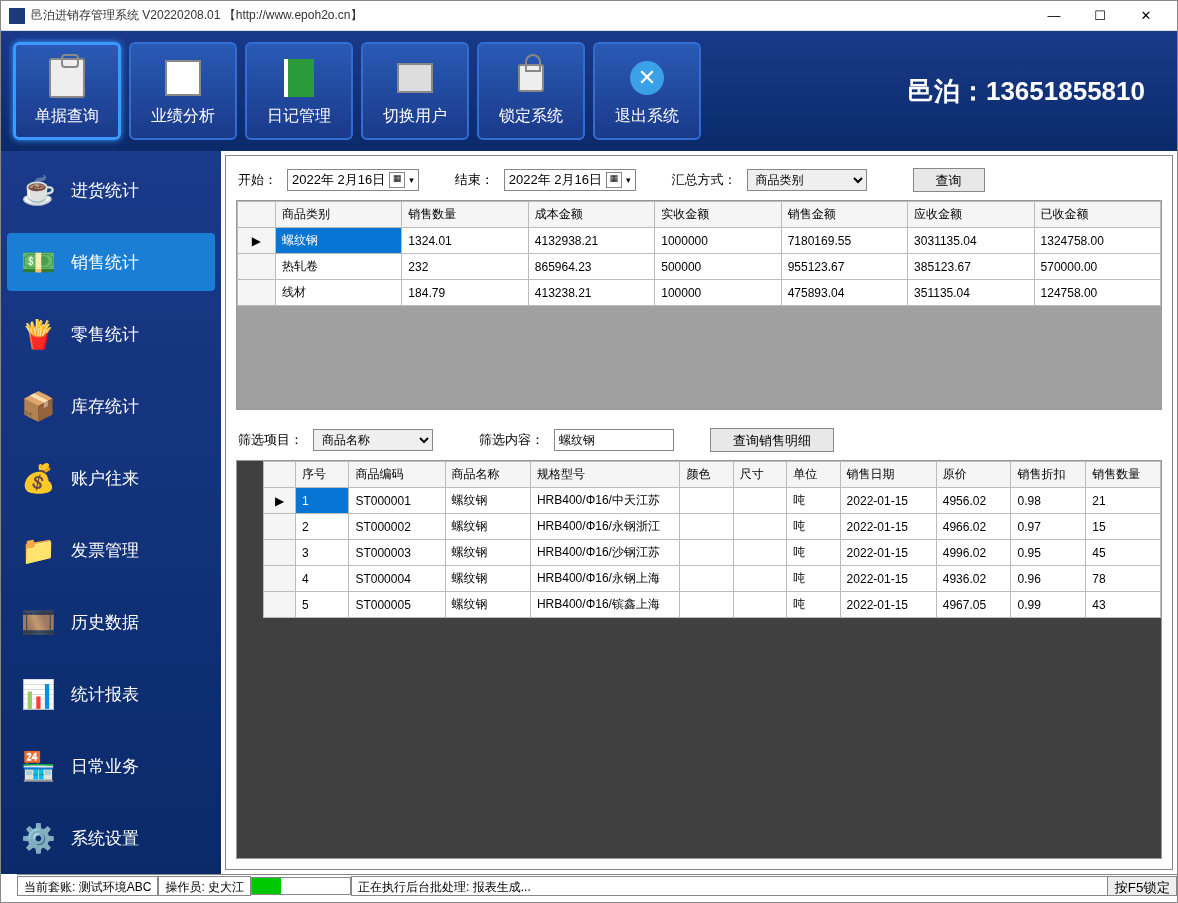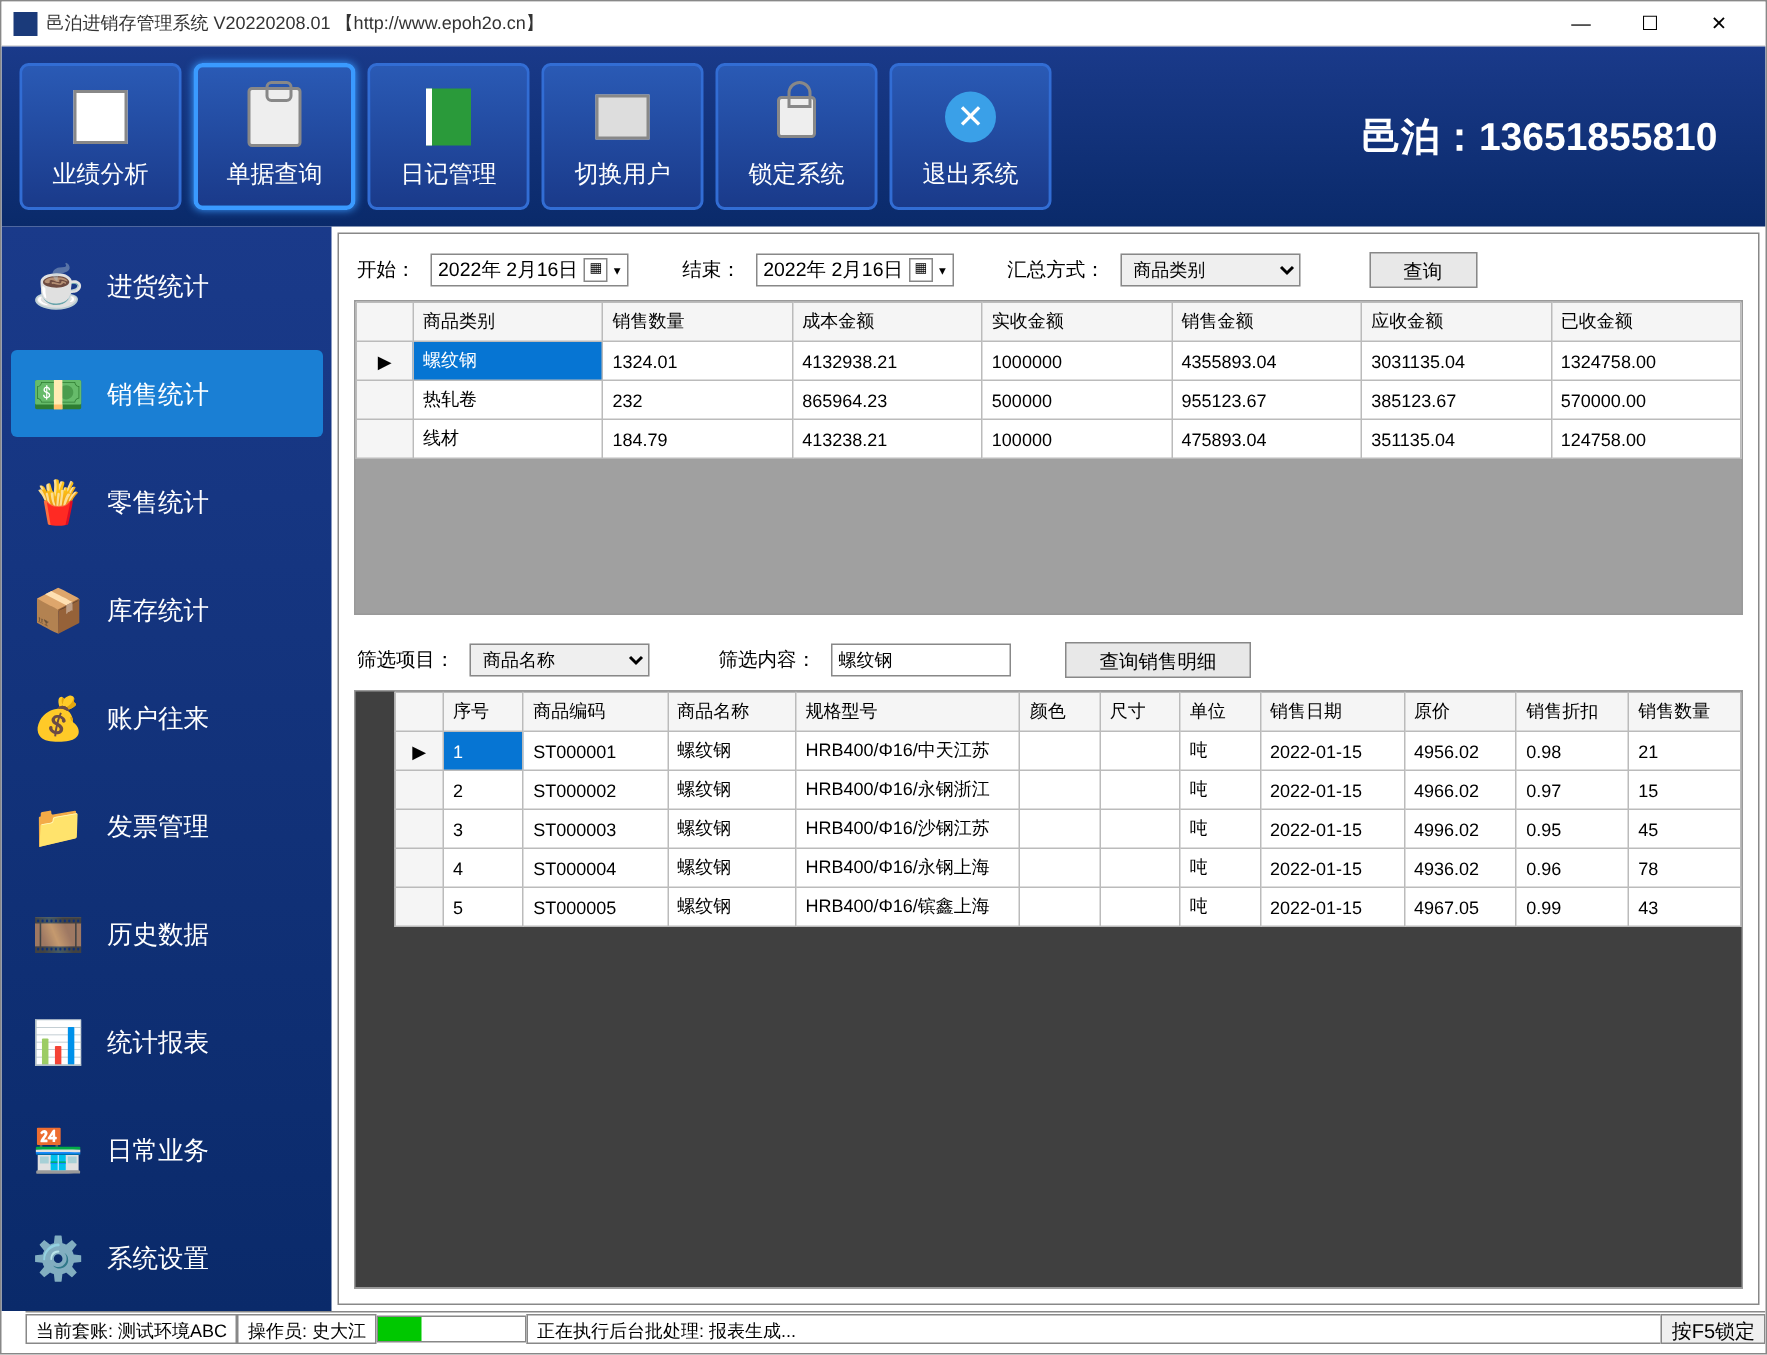--- a/index.html
+++ b/index.html
@@ -66,31 +66,31 @@
   <div class="app-icon"></div>
   <div class="title-text">邑泊进销存管理系统 V20220208.01      【http://www.epoh2o.cn】</div>
   <div class="win-controls">
     <div class="win-btn">—</div>
     <div class="win-btn">☐</div>
     <div class="win-btn">✕</div>
   </div>
 </div>
 
 <div class="toolbar">
+  <div class="tool-btn selected">
+    <div class="icon">
+        <div class="ico-clip"></div>
+      </div>
+    <div class="label">单据查询</div>
+  </div>
   <div class="tool-btn">
     <div class="icon">
         <div class="ico-cert"></div>
       </div>
     <div class="label">业绩分析</div>
-  </div>
-  <div class="tool-btn selected">
-    <div class="icon">
-        <div class="ico-clip"></div>
-      </div>
-    <div class="label">单据查询</div>
   </div>
   <div class="tool-btn">
     <div class="icon">
         <div class="ico-book"></div>
       </div>
     <div class="label">日记管理</div>
   </div>
   <div class="tool-btn">
     <div class="icon">
         <div class="ico-user"></div>
@@ -193,21 +193,21 @@
               <th style="width:100px">销售金额</th>
               <th style="width:100px">应收金额</th>
               <th style="width:100px">已收金额</th>
             </tr>
             <tr>
               <td class="rowhead">▶</td>
               <td class=" selected">螺纹钢</td>
               <td class="">1324.01</td>
               <td class="">4132938.21</td>
               <td class="">1000000</td>
-              <td class="">4355893.04</td>
+              <td class="">7180169.55</td>
               <td class="">3031135.04</td>
               <td class="">1324758.00</td>
             </tr>
             <tr>
               <td class="rowhead"></td>
               <td class="">热轧卷</td>
               <td class="">232</td>
               <td class="">865964.23</td>
               <td class="">500000</td>
               <td class="">955123.67</td>

